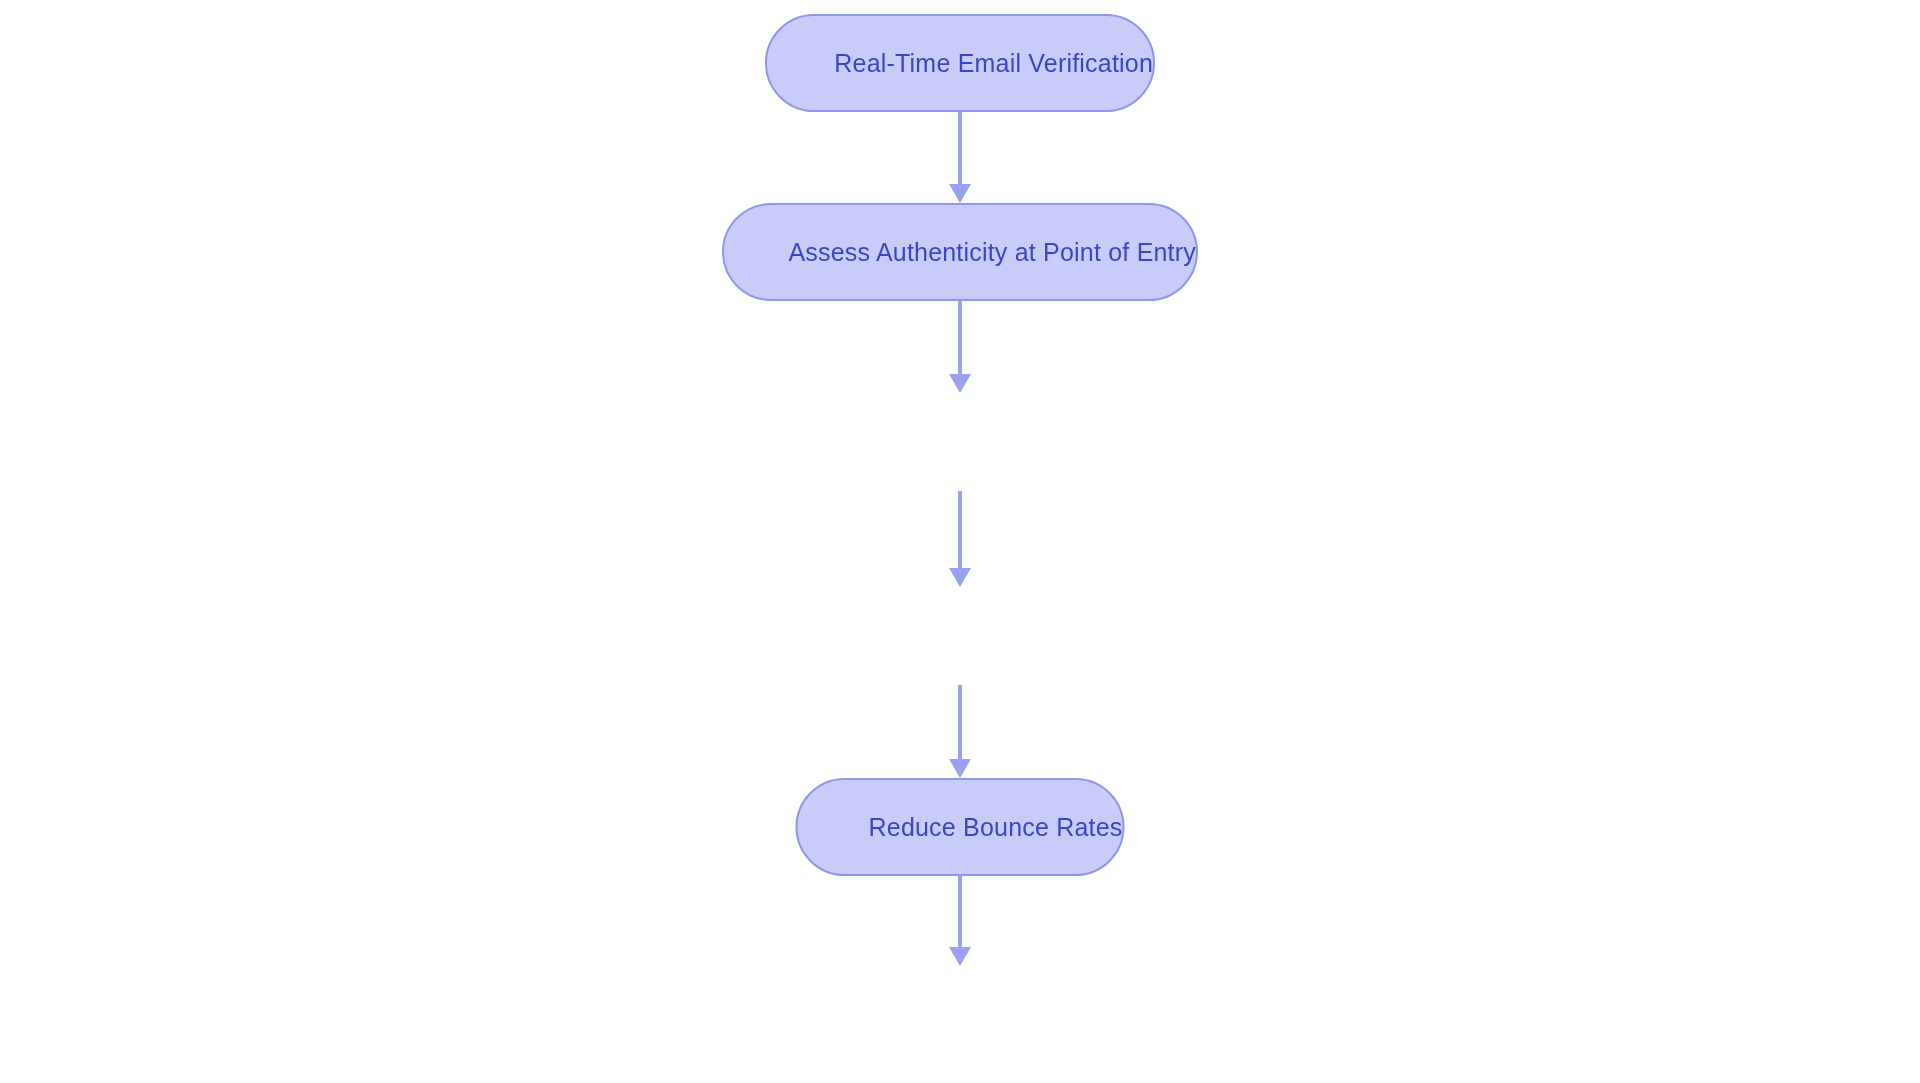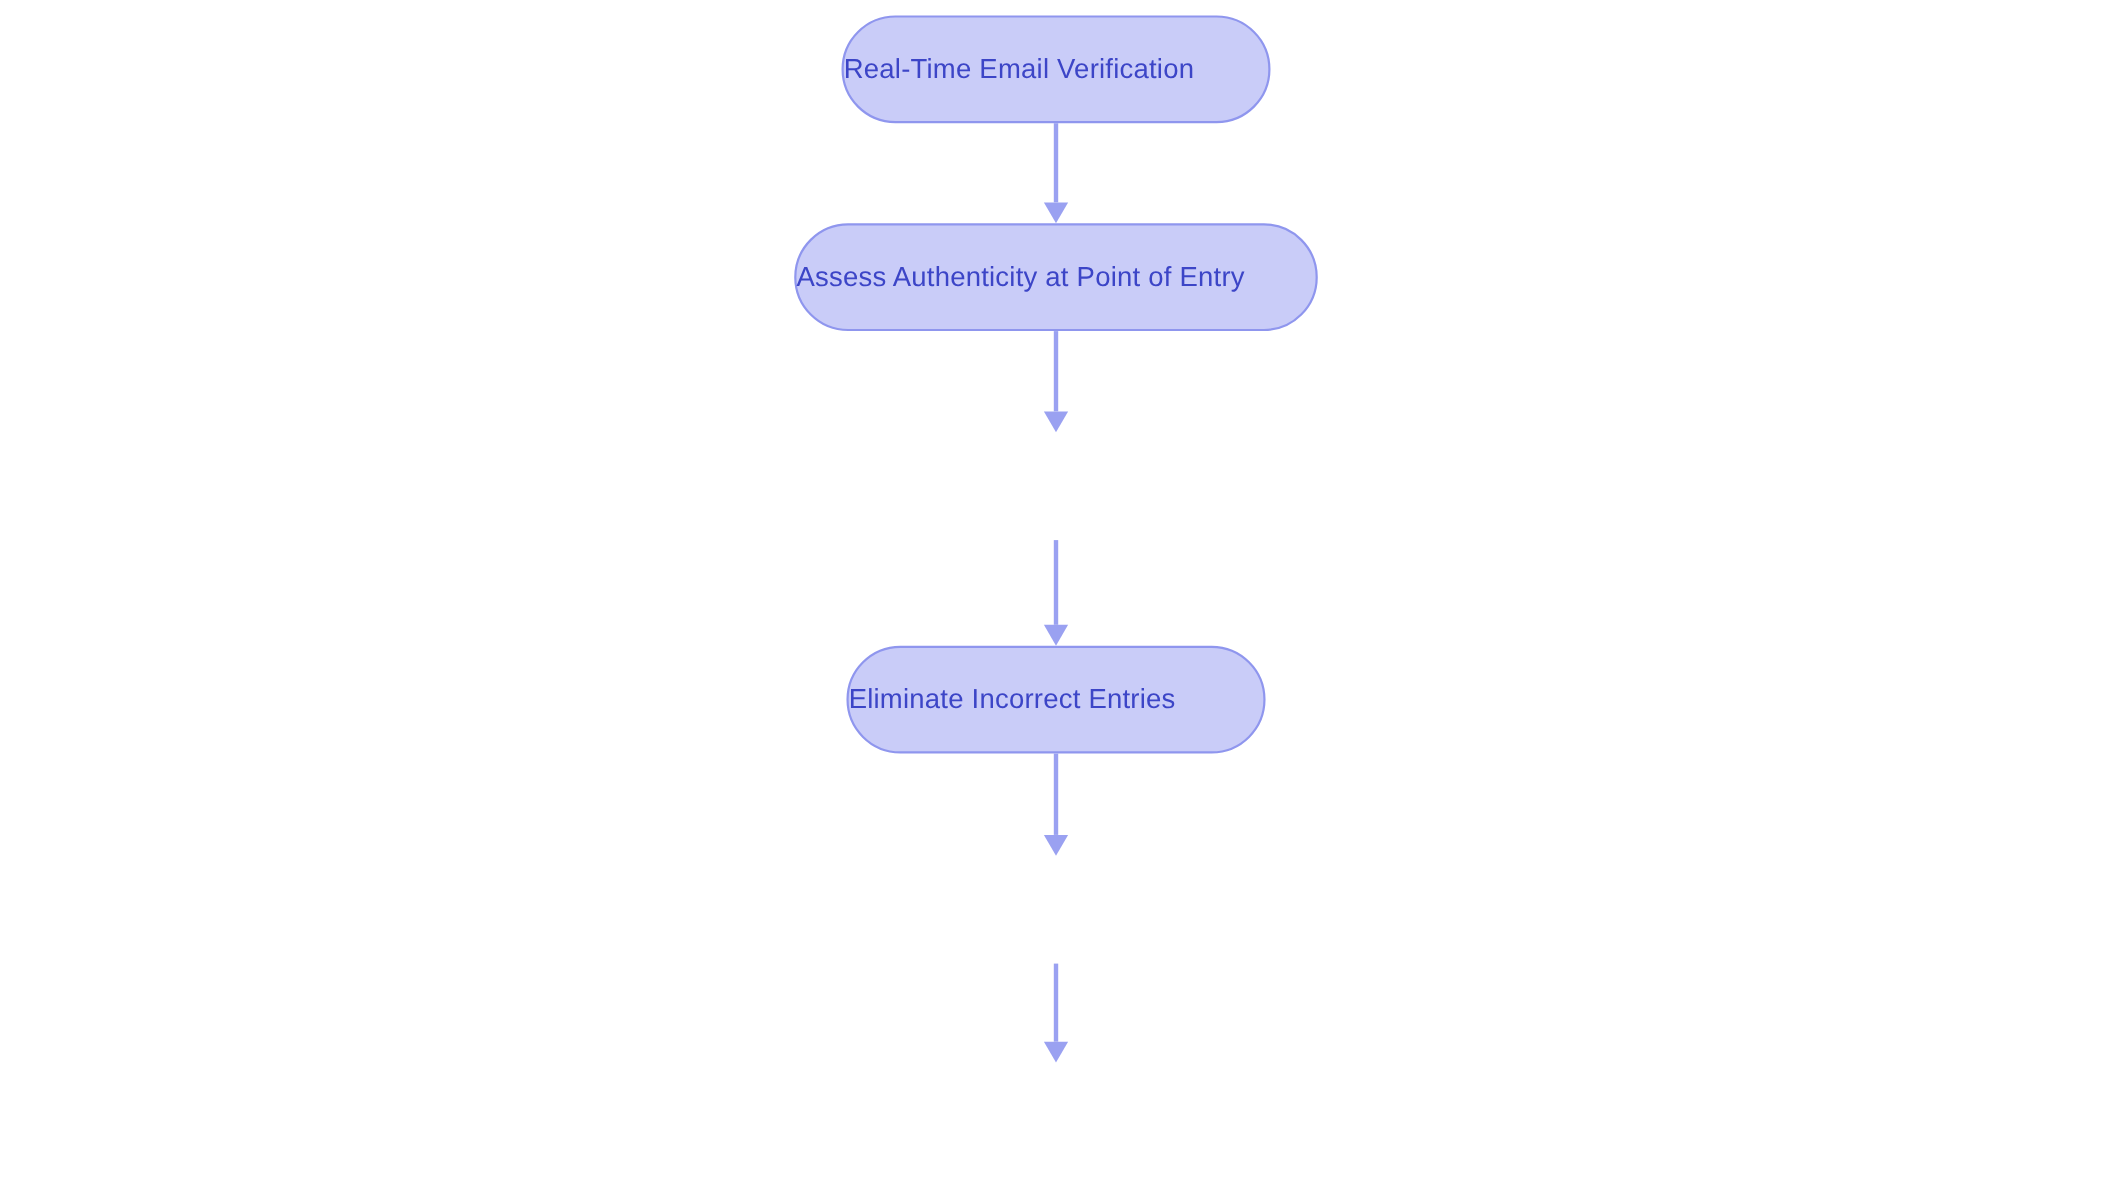--- a/index.html
+++ b/index.html
@@ -19,21 +19,21 @@
     position: absolute;
     left: 50%;
     transform: translateX(-50%);
     height: 98px;
     box-sizing: border-box;
     background: #c9ccf8;
     border: 2px solid #8f96ee;
     border-radius: 49px;
     display: flex;
     align-items: center;
-    justify-content: flex-start;
+    justify-content: flex-end;
     white-space: nowrap;
   }
   .node-label {
     color: #3c45c7;
     font-size: 25px;
     font-weight: 500;
     letter-spacing: 0.2px;
   }
   .n1 { top: 14px;  width: 390px; }
   .n2 { top: 203px; width: 476px; }
@@ -90,29 +90,29 @@
     <div class="shaft"></div>
     <div class="head"></div>
   </div>
 
 
   <div class="arrow a3">
     <div class="shaft"></div>
     <div class="head"></div>
   </div>
 
-  <div class="node n4">
-    <span class="node-label">Eliminate Incorrect Entries</span>
-  </div>
 
   <div class="arrow a4">
     <div class="shaft"></div>
     <div class="head"></div>
   </div>
 
+  <div class="node n5">
+    <span class="node-label">Reduce Bounce Rates</span>
+  </div>
 
   <div class="arrow a5">
     <div class="shaft"></div>
     <div class="head"></div>
   </div>
 
 
 </div>
 
 </body></html>

